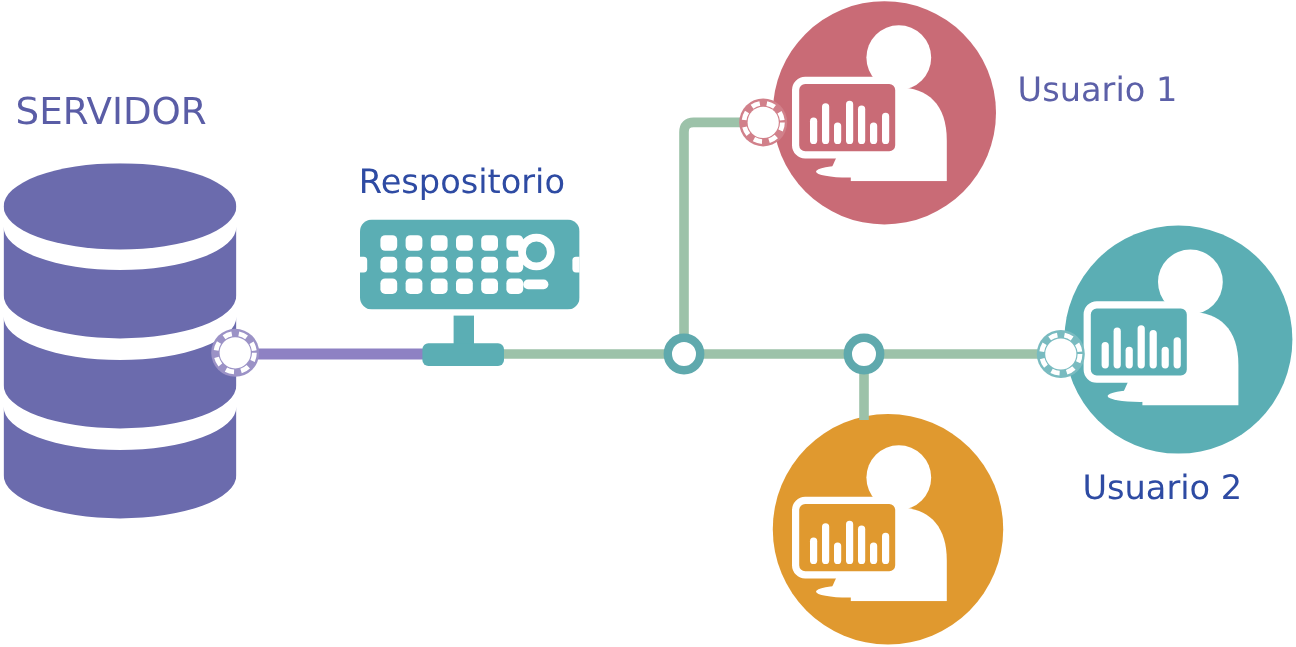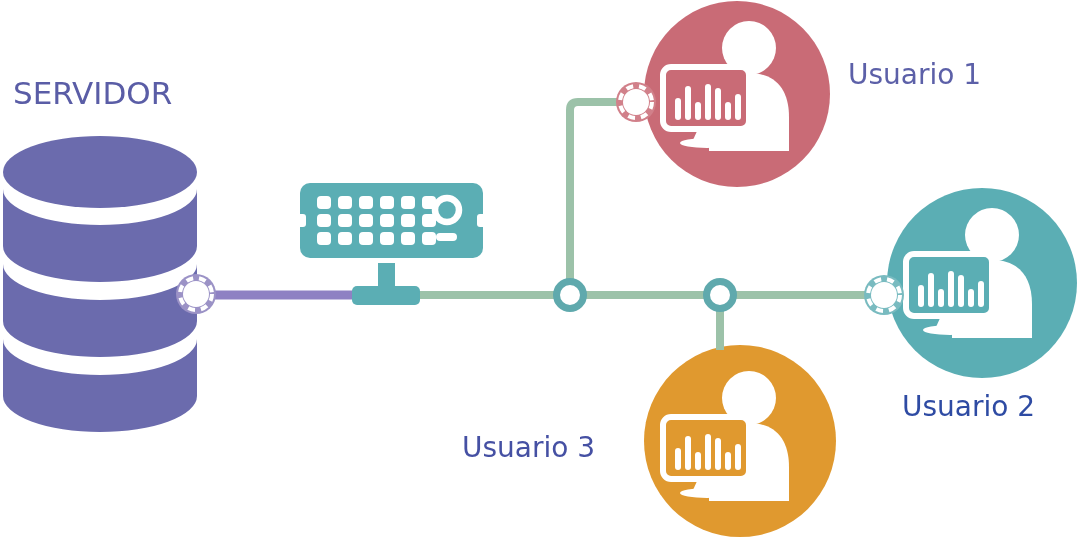--- a/index.html
+++ b/index.html
@@ -64,20 +64,21 @@
       <rect x="17" y="49" width="14" height="13" rx="4"></rect>
         <rect x="38" y="49" width="14" height="13" rx="4"></rect>
         <rect x="59" y="49" width="14" height="13" rx="4"></rect>
         <rect x="80" y="49" width="14" height="13" rx="4"></rect>
         <rect x="101" y="49" width="14" height="13" rx="4"></rect>
         <rect x="122" y="49" width="14" height="13" rx="4"></rect>
     </g>
     <circle cx="147" cy="27" r="12" fill="none" stroke="#ffffff" stroke-width="6.5"></circle>
     <rect x="136" y="50" width="21" height="8" rx="4" fill="#ffffff"></rect>
   </svg>
+  <div class="node-label lbl-repositorio">Respositorio</div>
 
   <div class="user-circle uc-1">
     <svg class="user-icon" viewBox="0 0 150 132" style="color:#C96B76">
       <circle cx="92" cy="29" r="27" fill="#ffffff"></circle>
       <path d="M52,132 L52,96 C52,66 68,54 92,54 C116,54 132,68 132,98 L132,132 Z" fill="#ffffff"></path>
       <rect x="6" y="48" width="86" height="62" rx="8" fill="currentColor" stroke="#ffffff" stroke-width="6"></rect>
       <g stroke="#ffffff" stroke-width="6" stroke-linecap="round">
         <line x1="21" y1="82" x2="21" y2="98"></line>
           <line x1="31" y1="70" x2="31" y2="98"></line>
         <line x1="41" y1="86" x2="41" y2="98"></line>
@@ -123,21 +124,20 @@
         <line x1="41" y1="86" x2="41" y2="98"></line>
           <line x1="51" y1="68" x2="51" y2="98"></line>
         <line x1="61" y1="72" x2="61" y2="98"></line>
           <line x1="71" y1="86" x2="71" y2="98"></line>
         <line x1="81" y1="78" x2="81" y2="98"></line>
       </g>
       <path d="M41,110 L59,110 L64,121 L36,121 Z" fill="#ffffff"></path>
       <ellipse cx="50" cy="124" rx="27" ry="5" fill="#ffffff"></ellipse>
     </svg>
   </div>
-  <div class="node-label lbl-usuario3">Usuario 3</div>
 
   <svg id="wires" class="abs" width="1080" height="539" viewBox="0 0 1080 539">
 
     <path d="M203,295 L356,295" stroke="#8E81C3" stroke-width="9" fill="none"></path>
 
     <path d="M418,295 L884,295" stroke="#9CC2A9" stroke-width="8" fill="none"></path>
 
     <path d="M570,293 L570,110 Q570,102 578,102 L628,102" stroke="#9CC2A9" stroke-width="8" fill="none"></path>
 
     <path d="M720,295 L720,350" stroke="#9CC2A9" stroke-width="8" fill="none"></path>

